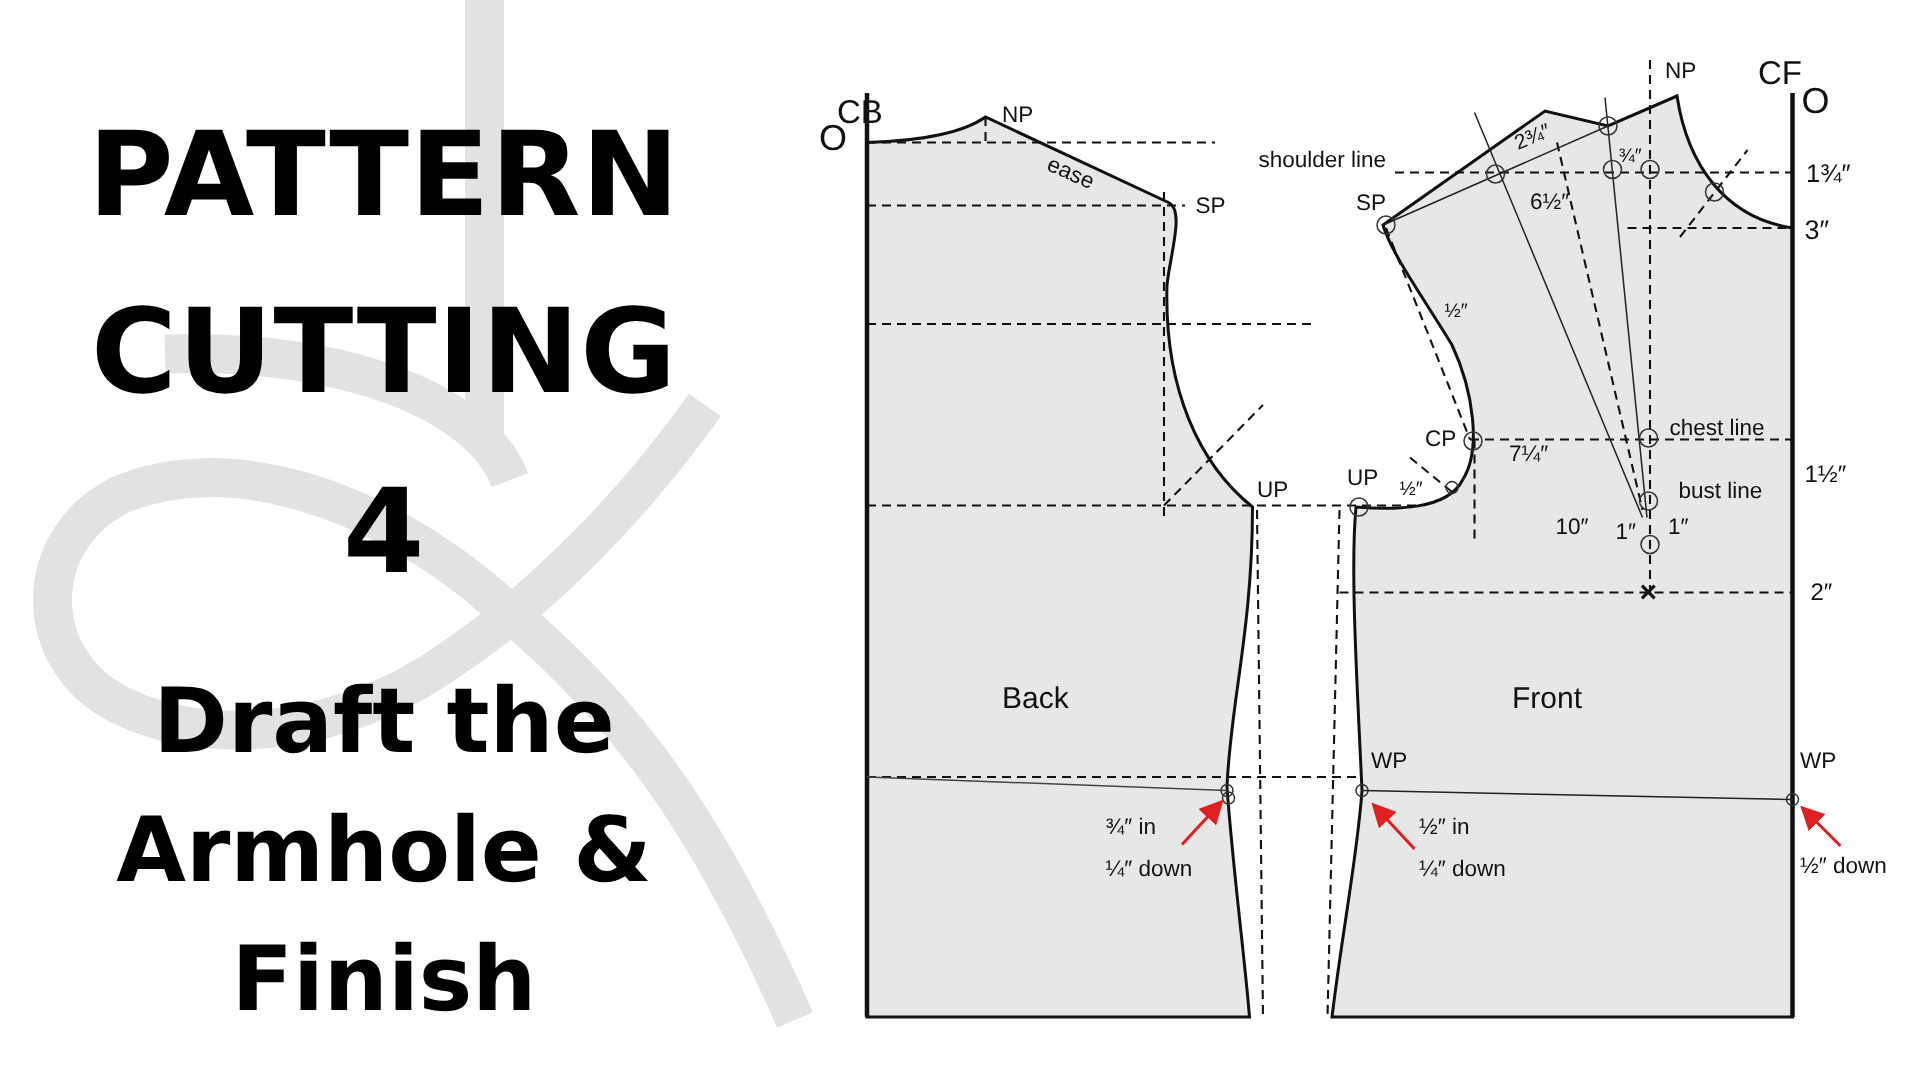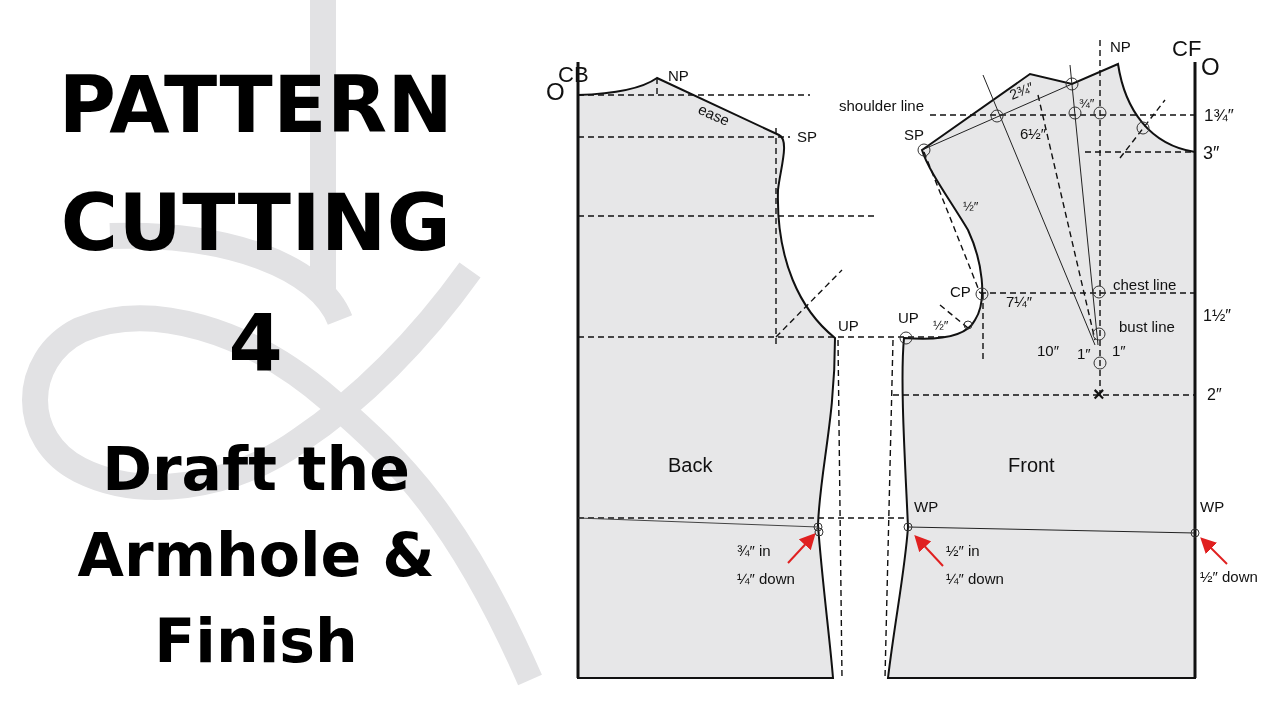--- a/index.html
+++ b/index.html
@@ -1,19 +1,19 @@
 <!DOCTYPE html>
 <html><head>
 <meta charset="utf-8">
 <style>
   html, body { margin: 0; padding: 0; background: #ffffff; }
   body { width: 1280px; height: 720px; position: relative; overflow: hidden;
          font-family: "Liberation Sans", "DejaVu Sans", sans-serif; }
   #stage { position: absolute; left: 0; top: 0; width: 1280px; height: 720px; }
-  .title-block { position: absolute; left: 0; top: 0; width: 560px; height: 632px; }
+  .title-block { position: absolute; left: 0; top: 12px; width: 560px; height: 632px; }
   .title-line { position: absolute; left: 0; width: 628px; text-align: center;
                 font-family: "DejaVu Sans", sans-serif; font-weight: bold; color: #000; }
   .t-big { font-size: 78px; letter-spacing: 0.5px; }
   .t-sub { font-size: 60px; }
   svg text { font-family: "Liberation Sans", "DejaVu Sans", sans-serif; fill: #111; }
 </style>
 </head>
 <body>
 
 <div id="stage">

